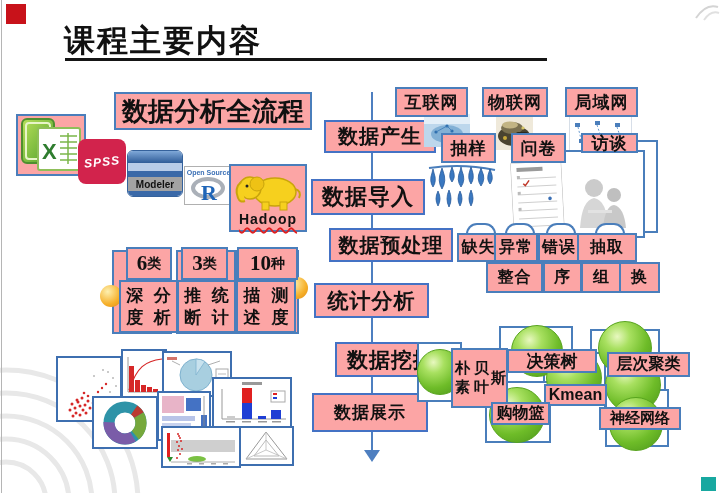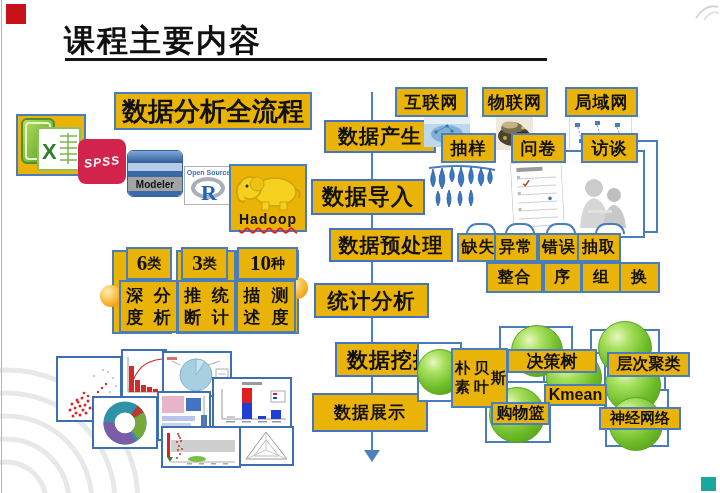--- a/index.html
+++ b/index.html
@@ -1,19 +1,19 @@
 <!DOCTYPE html>
 <html><head>
 <meta charset="utf-8">
 <style>
 *{margin:0;padding:0;box-sizing:border-box}
 html,body{width:720px;height:493px}
 body{position:relative;background:#fff;font-family:"Liberation Sans","DejaVu Sans",sans-serif;overflow:hidden;color:#111}
 .abs{position:absolute}
-.bluebox{position:absolute;background:#eab308;border:2px solid #4a7ebb;display:flex;align-items:center;justify-content:center;font-weight:bold;color:#111;text-align:center}
+.bluebox{position:absolute;background:#fca5a5;border:2px solid #4a7ebb;display:flex;align-items:center;justify-content:center;font-weight:bold;color:#111;text-align:center}
 .flowbox{border-color:#4472c4;letter-spacing:1px}
 .hand{letter-spacing:1px}
 .chartcard{position:absolute;background:#fff;border:2px solid #3e6fb0}
 .sphere{position:absolute;border-radius:50%;background:radial-gradient(circle at 35% 28%,#e8f8c0 0%,#a8e060 25%,#6ebc28 60%,#4a941a 100%);border:1px solid #58a41e}
 .ocirc{position:absolute;width:22px;height:22px;border-radius:50%;background:radial-gradient(circle at 35% 30%,#fdf0b0,#f6b02a 60%,#e08a12)}
 .arc{position:absolute;width:30px;height:11px;border:2px solid #4a7ebb;border-bottom:none;border-radius:15px 15px 0 0;background:#fff}
 .mlcard{position:absolute;background:#fff;border:2px solid #4a7ebb}
 .col{flex-direction:row}
 .num{font-family:"Liberation Serif","DejaVu Serif",serif;font-size:21px;font-weight:bold}
 .suf{font-size:14px;font-weight:bold}
@@ -229,39 +229,39 @@
   </div>
 <div class="bluebox hand" style="left:565px;top:87px;width:73px;height:30px;font-size:17px">
     <span>局域网</span>
   </div>
 <div class="bluebox hand" style="left:441px;top:133px;width:55px;height:30px;font-size:17px">
     <span>抽样</span>
   </div>
 <div class="bluebox hand" style="left:511px;top:133px;width:55px;height:30px;font-size:17px">
     <span>问卷</span>
   </div>
-<div class="bluebox hand" style="left:581px;top:133px;width:57px;height:30px;font-size:17px">
+<div class="bluebox hand" style="left:581px;top:133px;width:57px;height:20px;font-size:17px">
     <span>访谈</span>
   </div>
 
 <div class="arc" style="left:466px;top:223px"></div>
 <div class="arc" style="left:505px;top:223px"></div>
 <div class="arc" style="left:546px;top:223px"></div>
 <div class="arc" style="left:595px;top:223px"></div>
 
 <div class="bluebox hand" style="left:457px;top:233px;width:43px;height:29px;font-size:16px">
     <span>缺失</span>
   </div>
 <div class="bluebox hand" style="left:494px;top:233px;width:44px;height:29px;font-size:16px">
     <span>异常</span>
   </div>
 <div class="bluebox hand" style="left:538px;top:233px;width:42px;height:29px;font-size:16px">
     <span>错误</span>
   </div>
-<div class="bluebox hand" style="left:577px;top:233px;width:44px;height:29px;font-size:16px">
+<div class="bluebox hand" style="left:577px;top:233px;width:60px;height:29px;font-size:16px">
     <span>抽取</span>
   </div>
 <div class="bluebox hand" style="left:486px;top:262px;width:57px;height:31px;font-size:16px">
     <span>整合</span>
   </div>
 <div class="bluebox hand" style="left:543px;top:262px;width:39px;height:31px;font-size:16px">
     <span>序</span>
   </div>
 <div class="bluebox hand" style="left:581px;top:262px;width:41px;height:31px;font-size:16px">
     <span>组</span>

